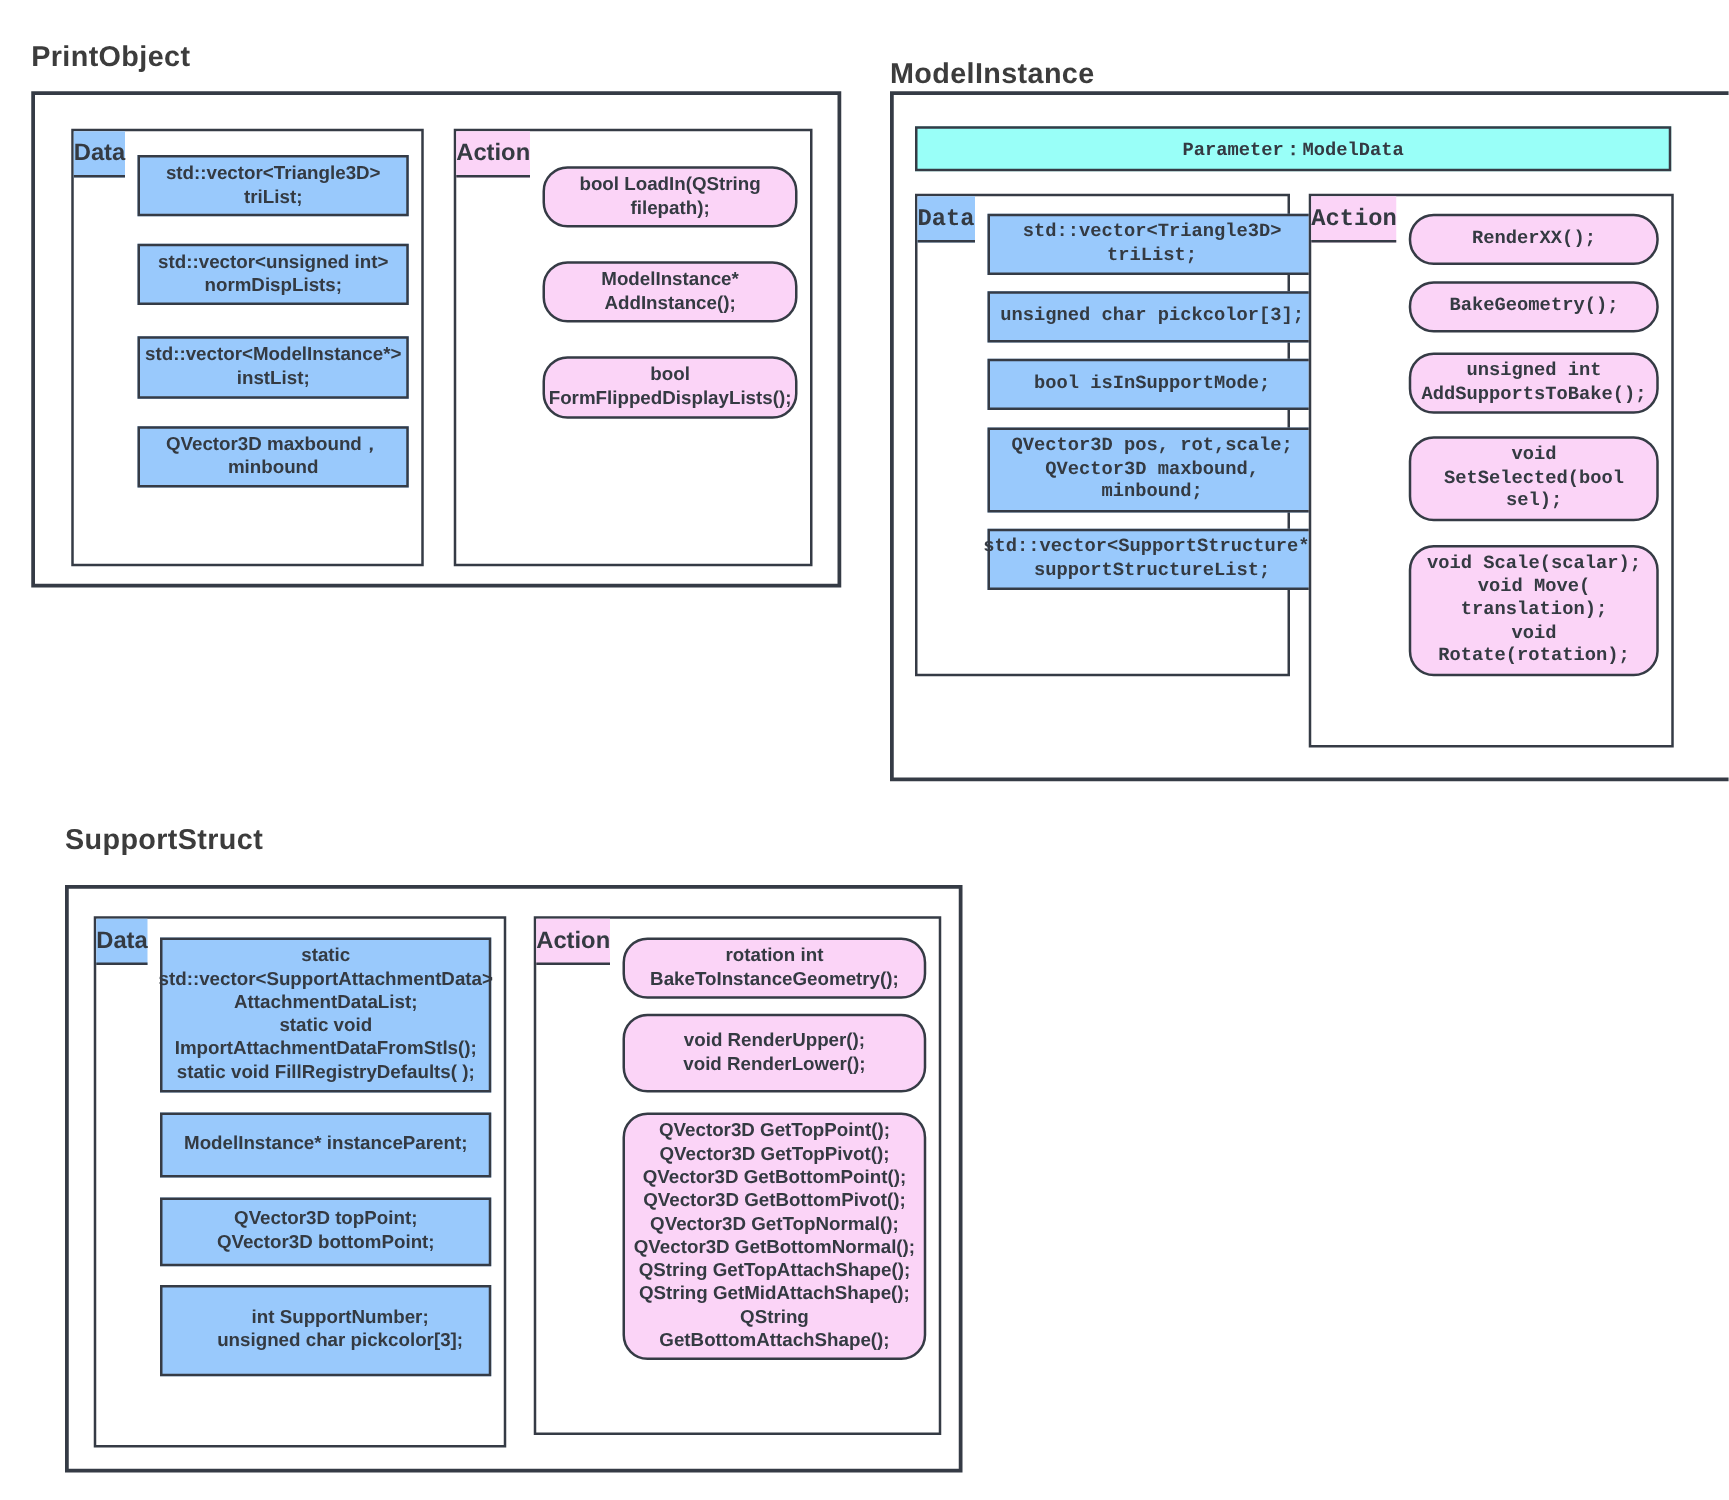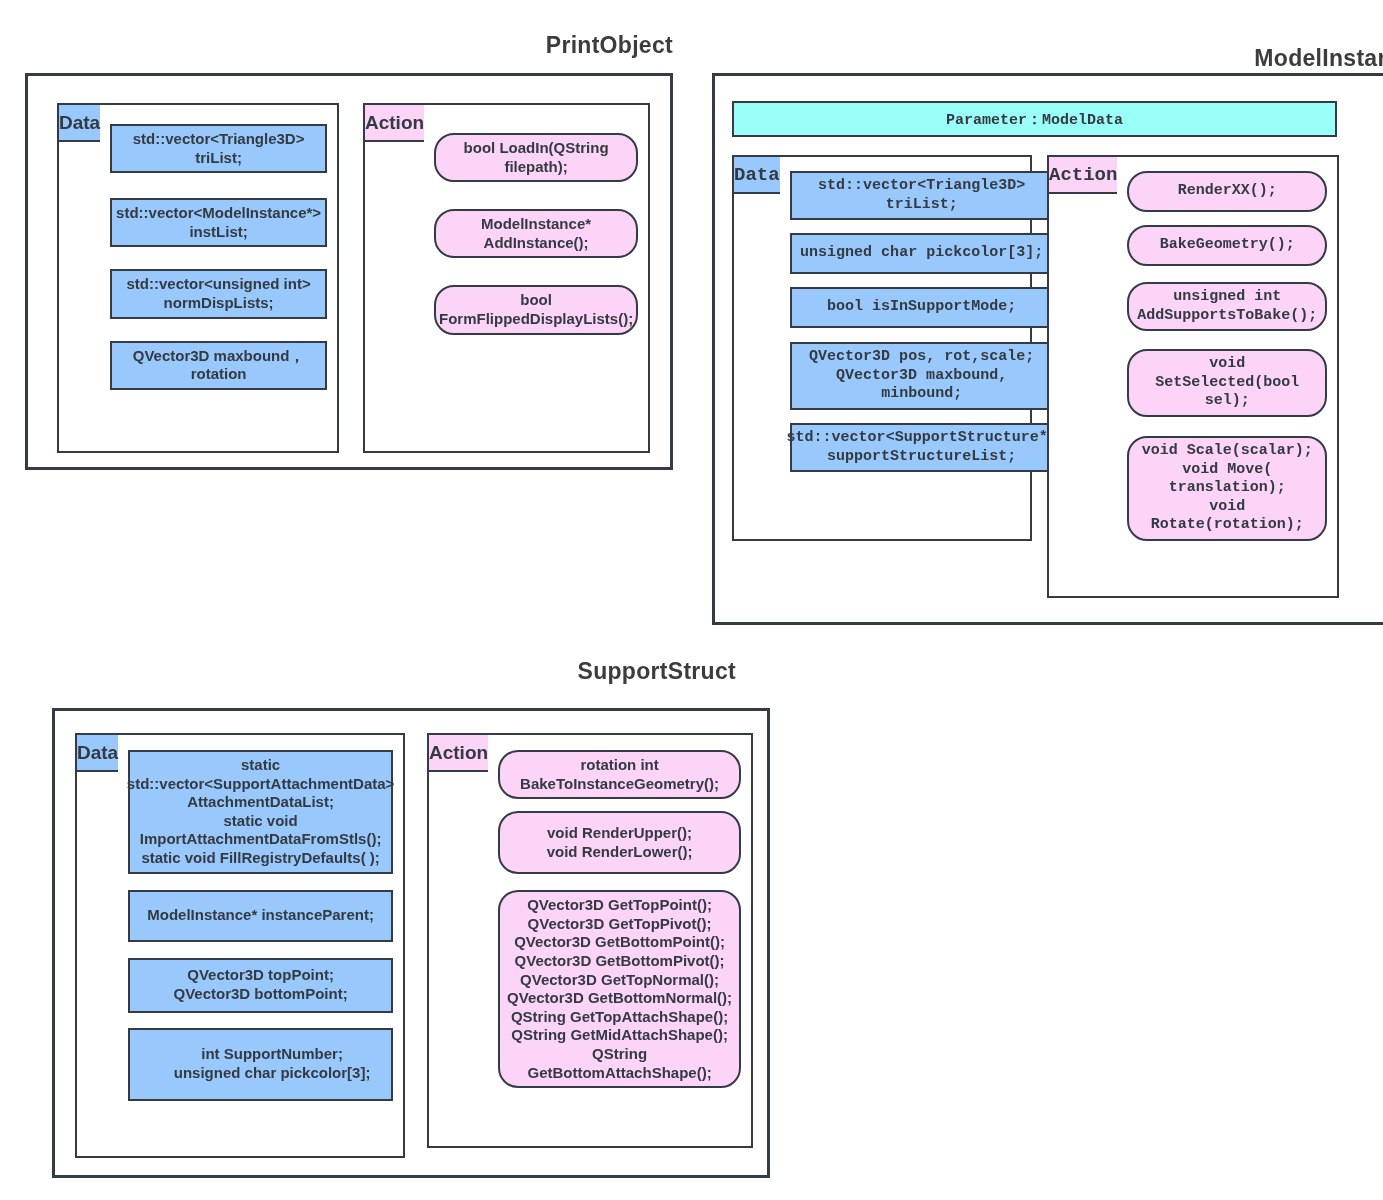--- a/index.html
+++ b/index.html
@@ -10,21 +10,21 @@
   }
   .canvas {
     position: relative;
     width: 1383px;
     height: 1200px;
     background: #ffffff;
     overflow: hidden;
   }
   .cls-title {
     position: absolute;
-    text-align: right;
+    text-align: left;
     font-size: 23px;
     font-weight: 700;
     color: var(--title-text, #3c3c3c);
     letter-spacing: 0.3px;
   }
   .frame {
     position: absolute;
     border: 3px solid var(--border, #353b45);
     background: #ffffff;
   }
@@ -85,25 +85,25 @@
 <div class="canvas">
 
   <div class="cls-title" style="left:25px; top:32px; width:648px;">PrintObject</div>
 
   <div class="frame" style="left:25px; top:73px; width:648px; height:397px;">
 
     <div class="col" style="left:29px; top:27px; width:282px; height:350px;">
       <div class="col-head blue">Data</div>
       <div class="col-body">
         <div class="item blue" style="margin-top:19px; min-height:47px;">std::vector&lt;Triangle3D&gt; triList;</div>
+        <div class="item blue" style="margin-top:22px; min-height:47px;">std::vector&lt;unsigned int&gt;
+normDispLists;</div>
         <div class="item blue" style="margin-top:25px; min-height:47px;">std::vector&lt;ModelInstance*&gt;
 instList;</div>
-        <div class="item blue" style="margin-top:22px; min-height:47px;">std::vector&lt;unsigned int&gt;
-normDispLists;</div>
-        <div class="item blue" style="margin-top:22px; min-height:47px;">QVector3D maxbound，rotation</div>
+        <div class="item blue" style="margin-top:22px; min-height:47px;">QVector3D maxbound，minbound</div>
       </div>
     </div>
 
     <div class="col" style="left:335px; top:27px; width:287px; height:350px;">
       <div class="col-head pink">Action</div>
       <div class="col-body">
         <div class="item pink" style="margin-top:28px; min-height:46px;">bool LoadIn(QString filepath);</div>
         <div class="item pink" style="margin-top:27px; min-height:47px;">ModelInstance* AddInstance();</div>
         <div class="item pink" style="margin-top:27px; min-height:47px;">bool FormFlippedDisplayLists();</div>
       </div>

